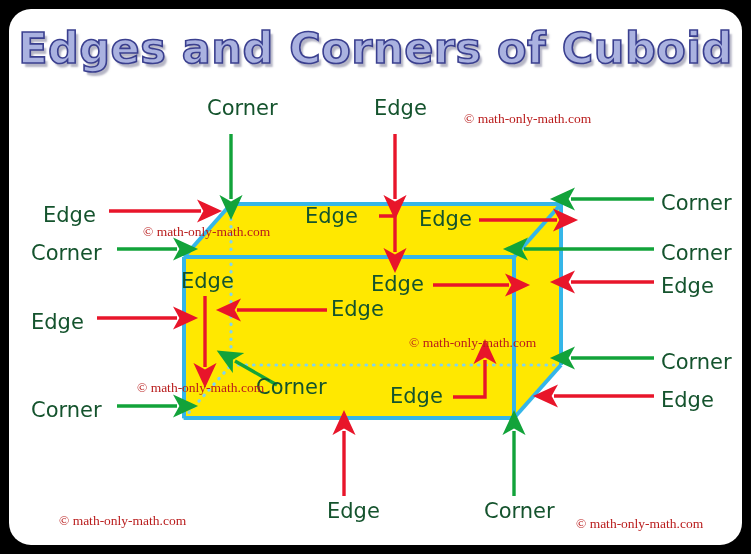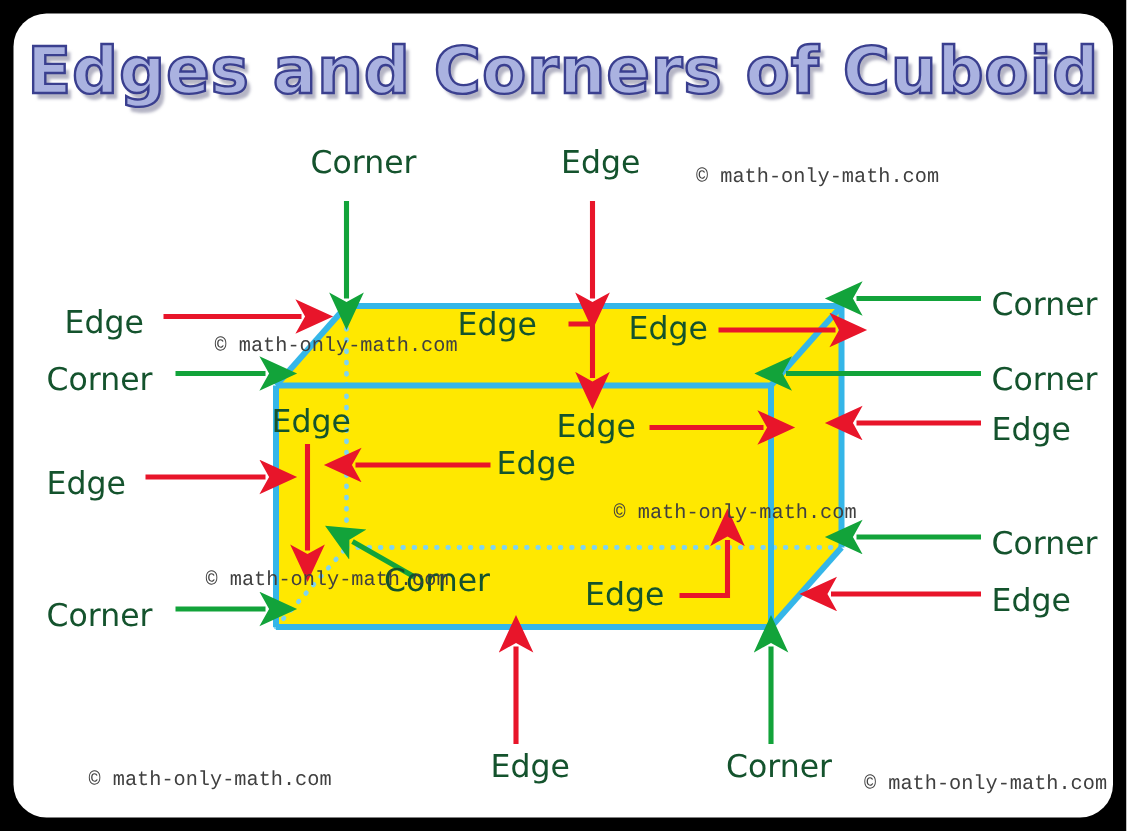--- a/index.html
+++ b/index.html
@@ -53,23 +53,23 @@
   .lbl {
     position: absolute;
     font-family: "DejaVu Sans", sans-serif;
     font-size: 21px;
     color: #14532d;
     white-space: nowrap;
     line-height: 1;
   }
   .wm {
     position: absolute;
-    font-family: Liberation Mono, monospace;
+    font-family: Liberation Serif, serif;
     font-size: 13.5px;
-    color: #404040;
+    color: #b91c1c;
     white-space: nowrap;
     line-height: 1;
     user-select: none;
   }
 </style>
 </head>
 <body>
 
 <div id="page">
   <div id="canvas">

